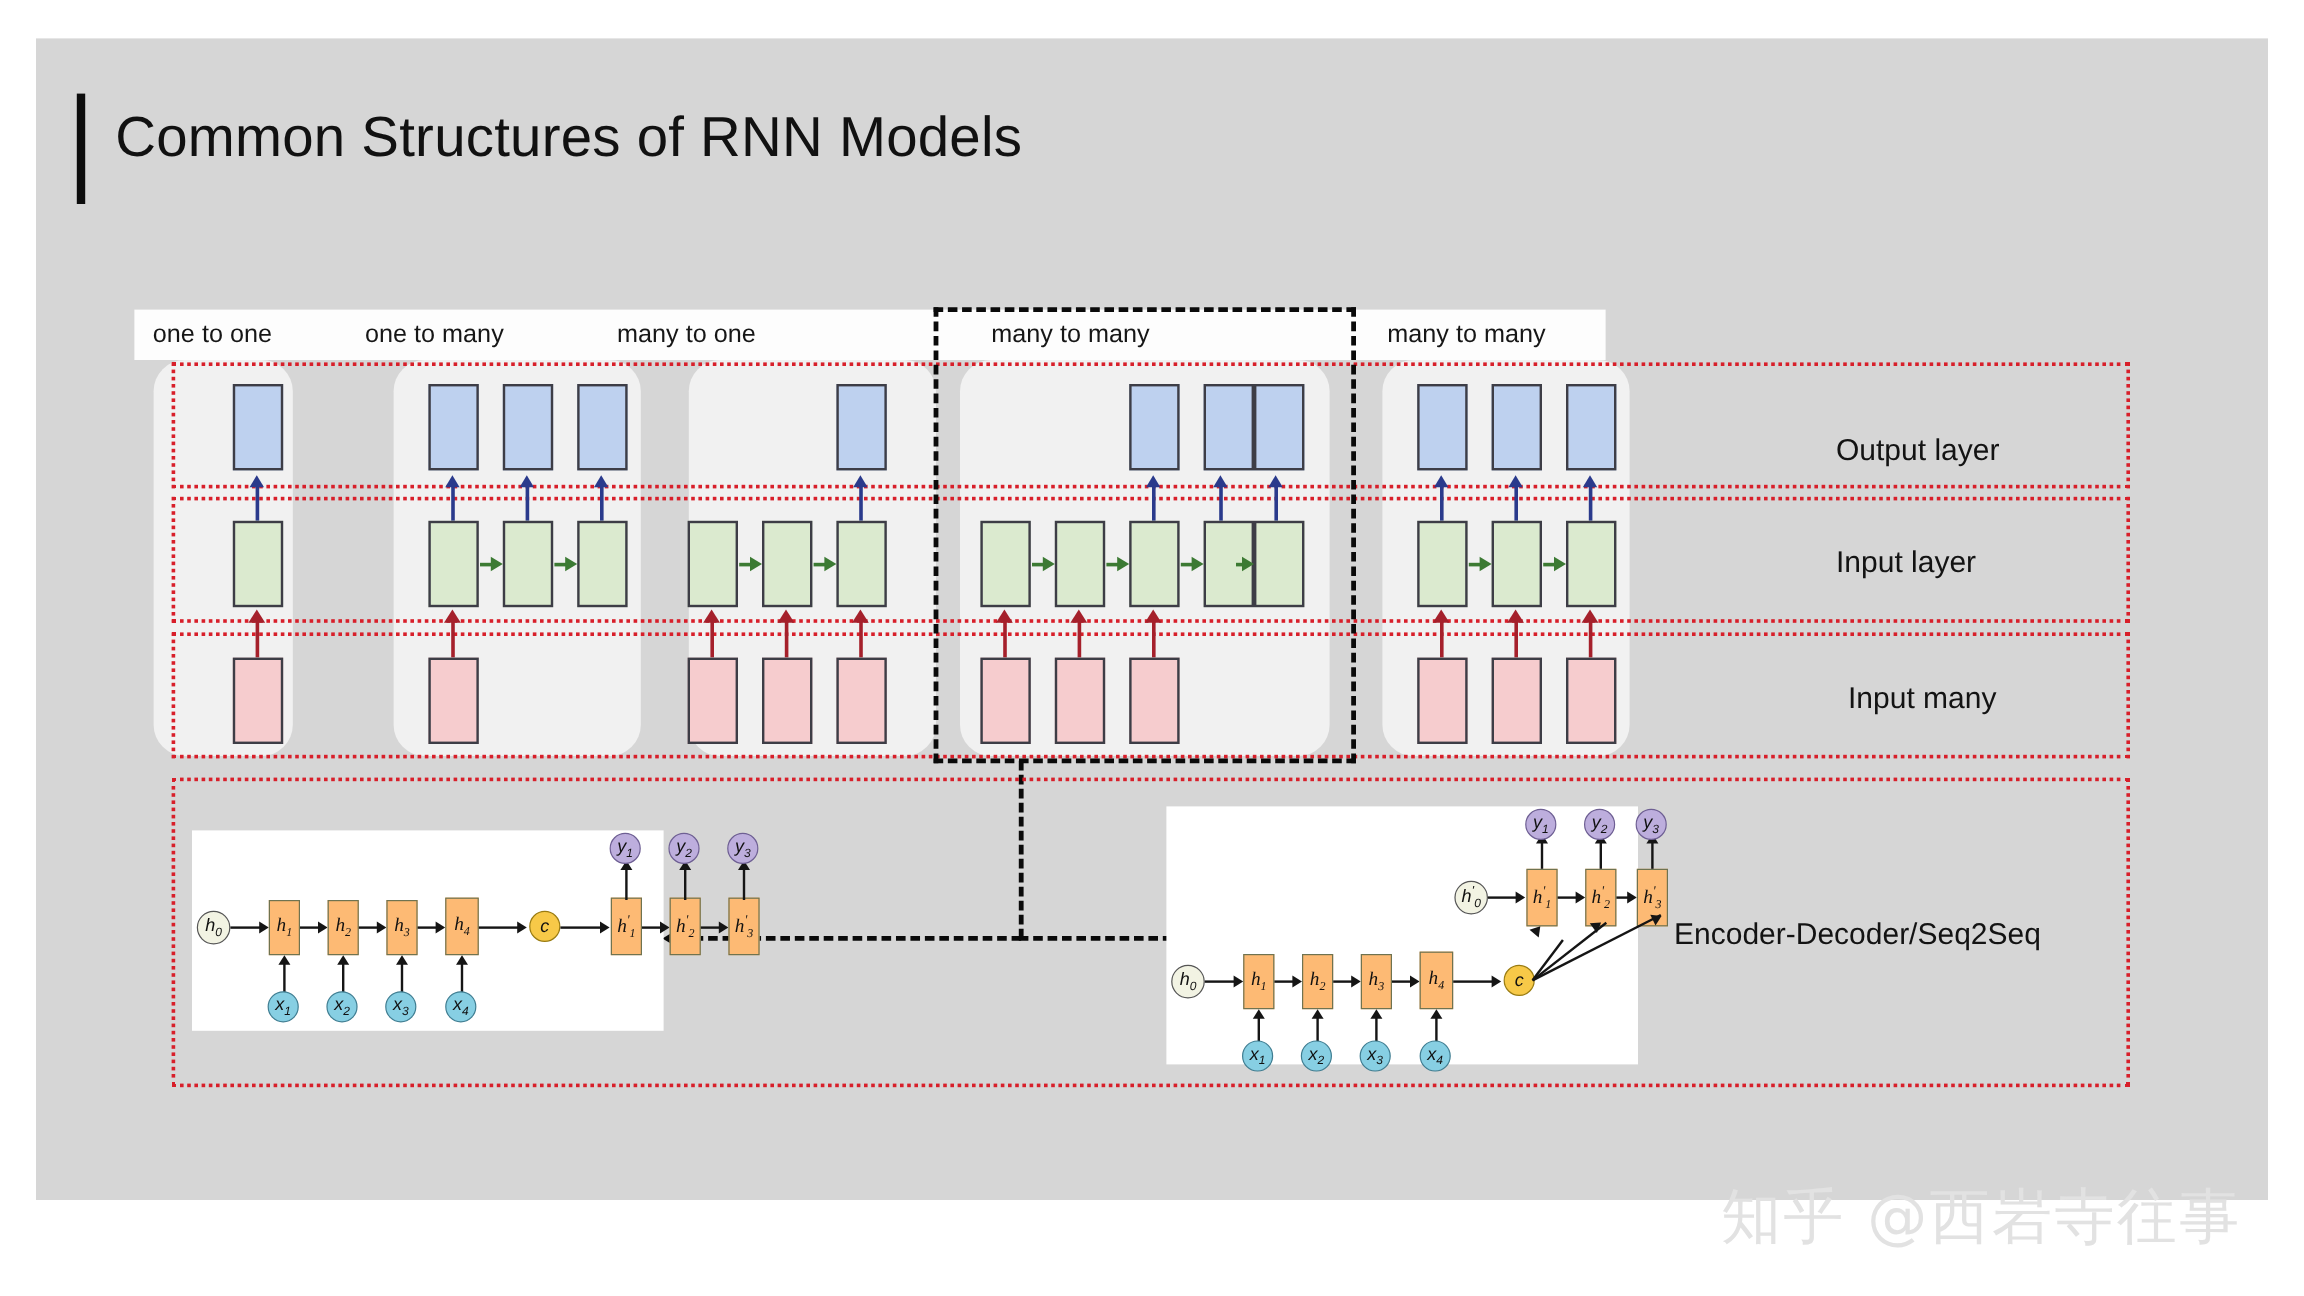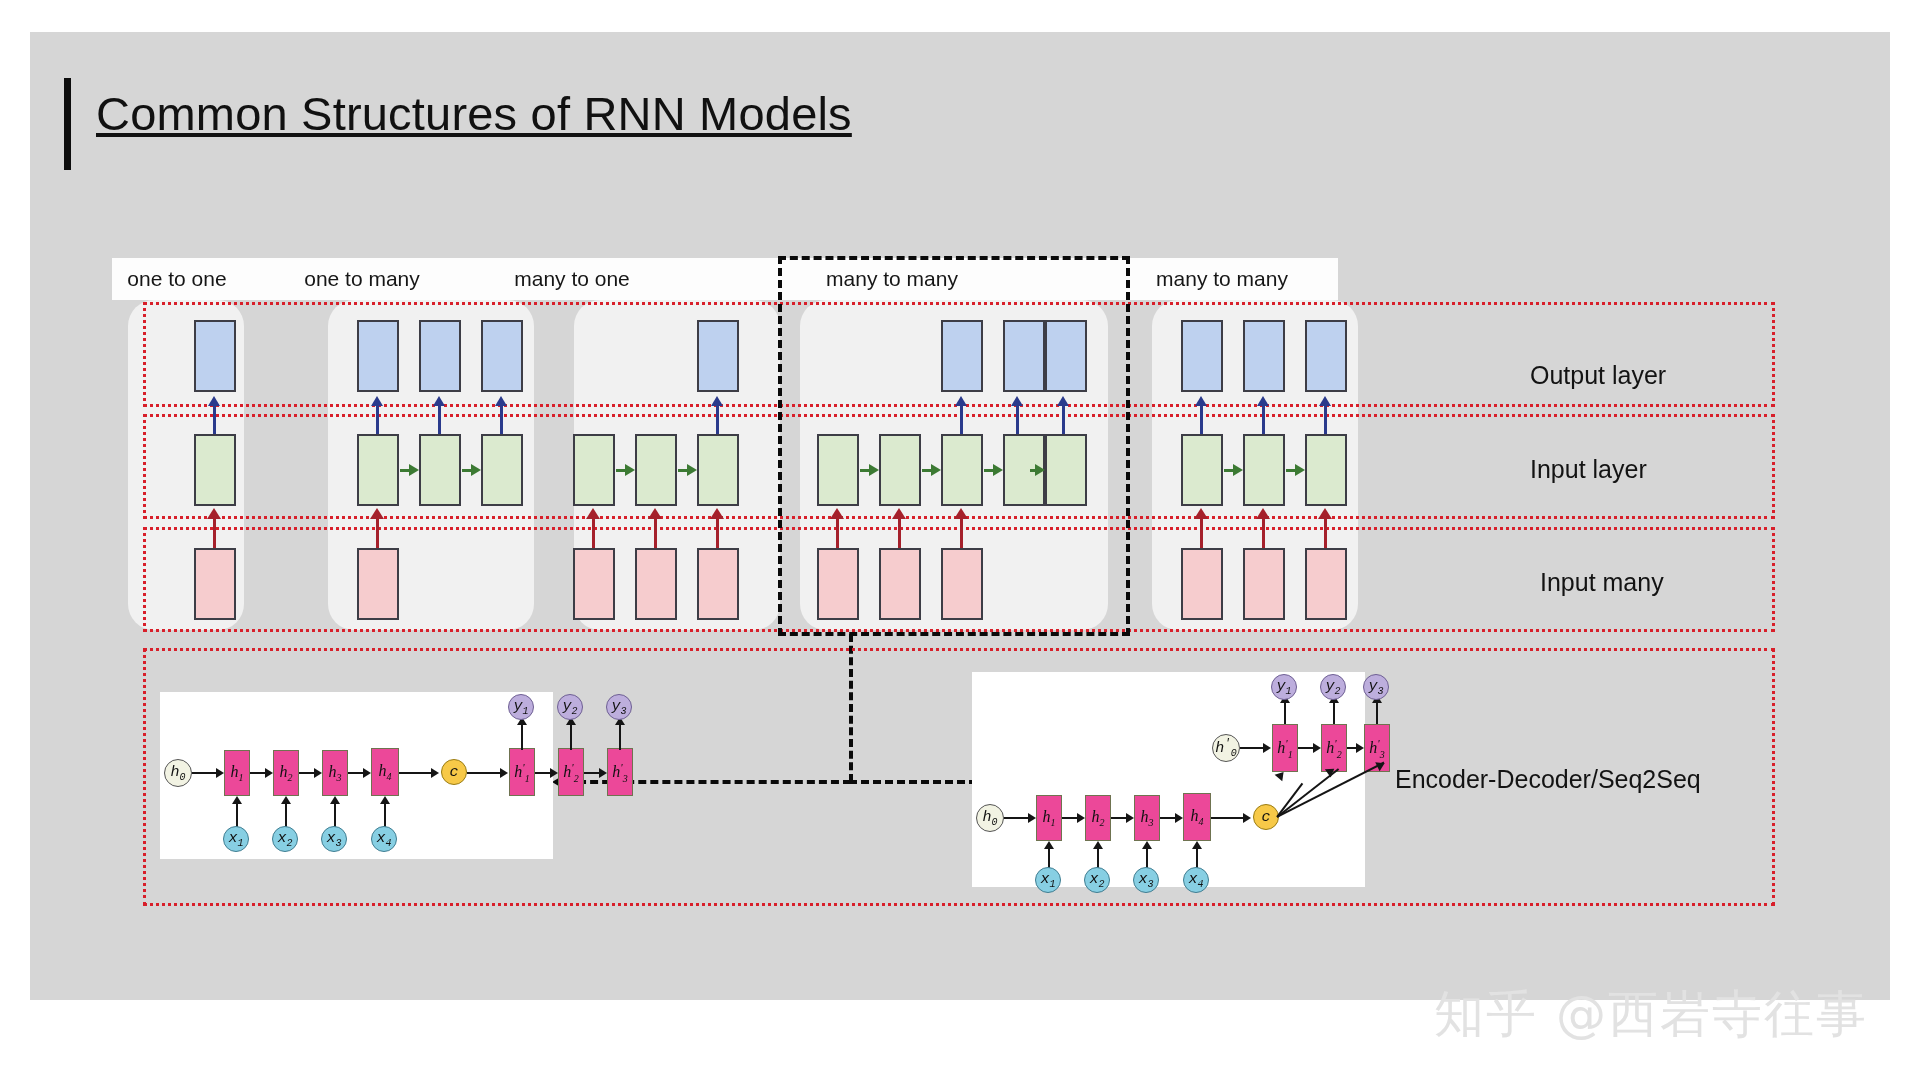--- a/index.html
+++ b/index.html
@@ -18,21 +18,20 @@
   }
   
   #title-bar{
     position:absolute; left:64px; top:78px;
     width:7px; height:92px; background:#0d0d0d;
   }
   #title-text{
     position:absolute; left:96px; top:86px;
     font-size:47px; color:#111111; letter-spacing:.2px;
     white-space:nowrap;
-    text-decoration:underline;
   }
   
   #header-strip{
     position:absolute; left:112px; top:258px;
     width:1226px; height:42px;
     background:#fdfdfd;
   }
   .col-caption{
     position:absolute; top:9px;
     font-size:21px; color:#161616; text-align:center;
@@ -106,31 +105,31 @@
   
   #seq-band{
     position:absolute; left:143px; top:648px;
     width:1632px; height:258px;
     border:3px dotted #d81f2a;
     box-sizing:border-box;
   }
   .fig-canvas{ position:absolute; background:#ffffff; }
   
   .cell{
-    position:absolute; background:#ec4899; border:1.5px solid #6f7350;
+    position:absolute; background:#fdba74; border:1.5px solid #6f7350;
     box-sizing:border-box;
     display:flex;align-items:center;justify-content:center;
     font-family:"Liberation Serif", serif; font-style:italic;
     font-size:16px; color:#111;
   }
   .node{
     position:absolute; border-radius:50%;
     border:1.5px solid #555; box-sizing:border-box;
     display:flex;align-items:center;justify-content:center;
-    font-family:Liberation Mono, monospace; font-style:italic;
+    font-family:Liberation Sans, sans-serif; font-style:italic;
     font-size:15px; color:#111;
   }
   .node.h0{ background:#f2f3e3; }
   .node.ctx{ background:#f7c948; border-color:#9a7c12; }
   .node.xin{ background:#87cfe3; border-color:#3f7d91; }
   .node.yout{ background:#bdaedd; border-color:#6e5f93; }
   .sub{ font-size:10px; vertical-align:sub; font-style:italic; }
   .prime{ font-size:11px; vertical-align:super; }
   .ln-h{ position:absolute; height:1.8px; background:#151515; }
   .ln-v{ position:absolute; width:1.8px; background:#151515; }

